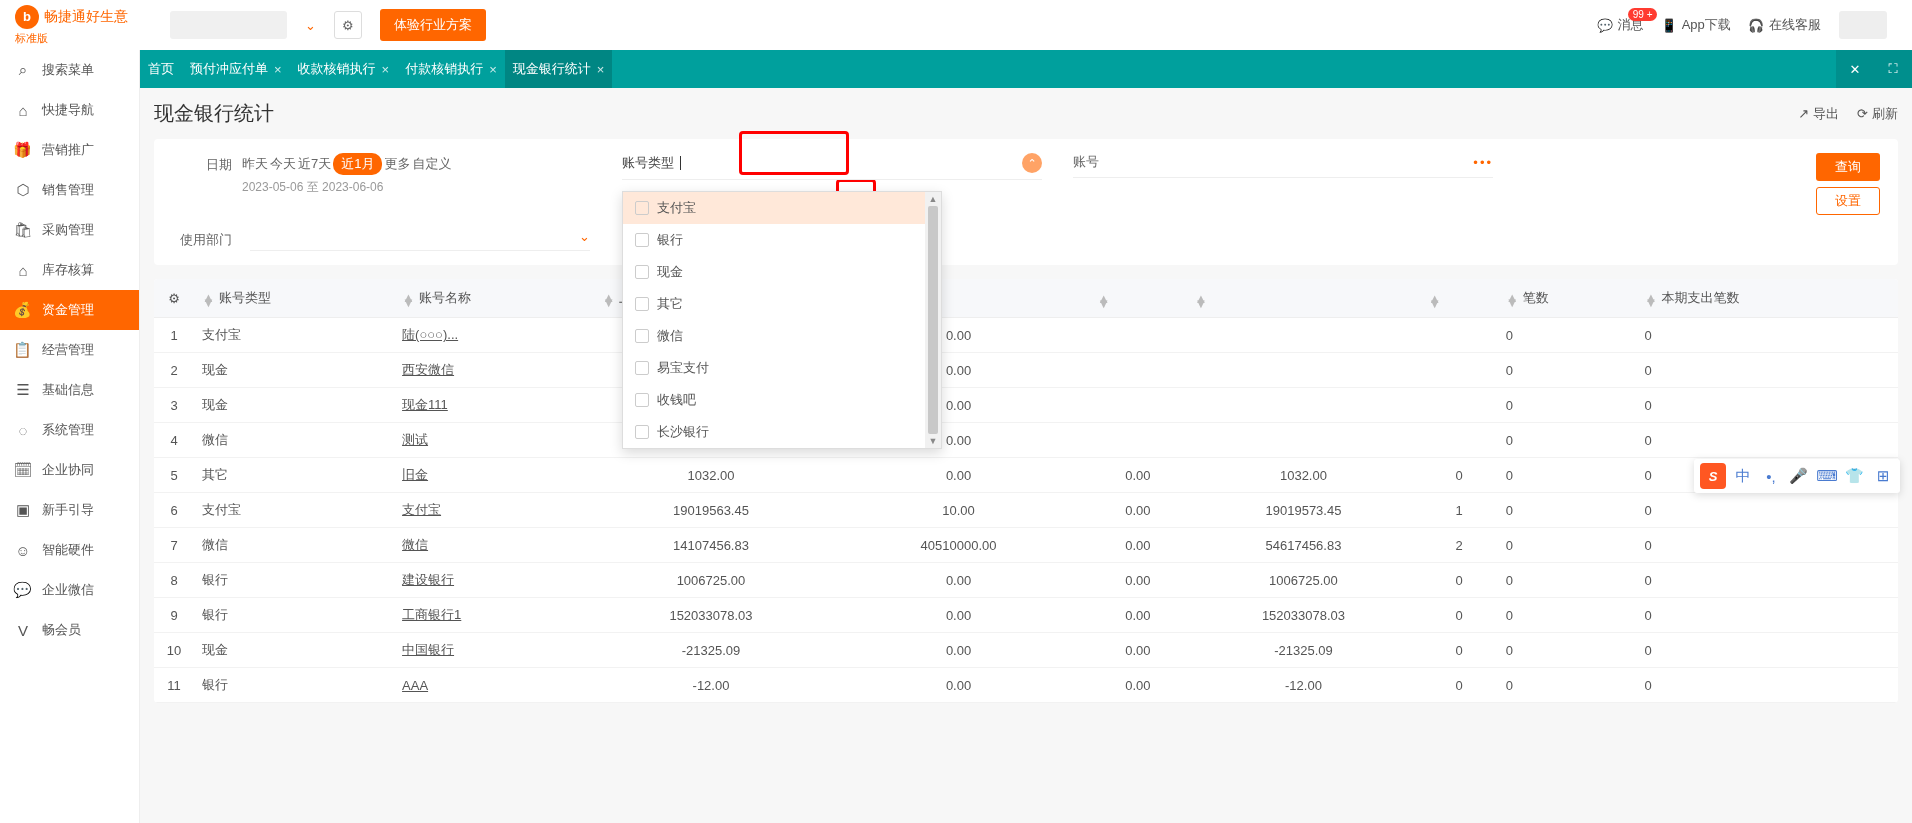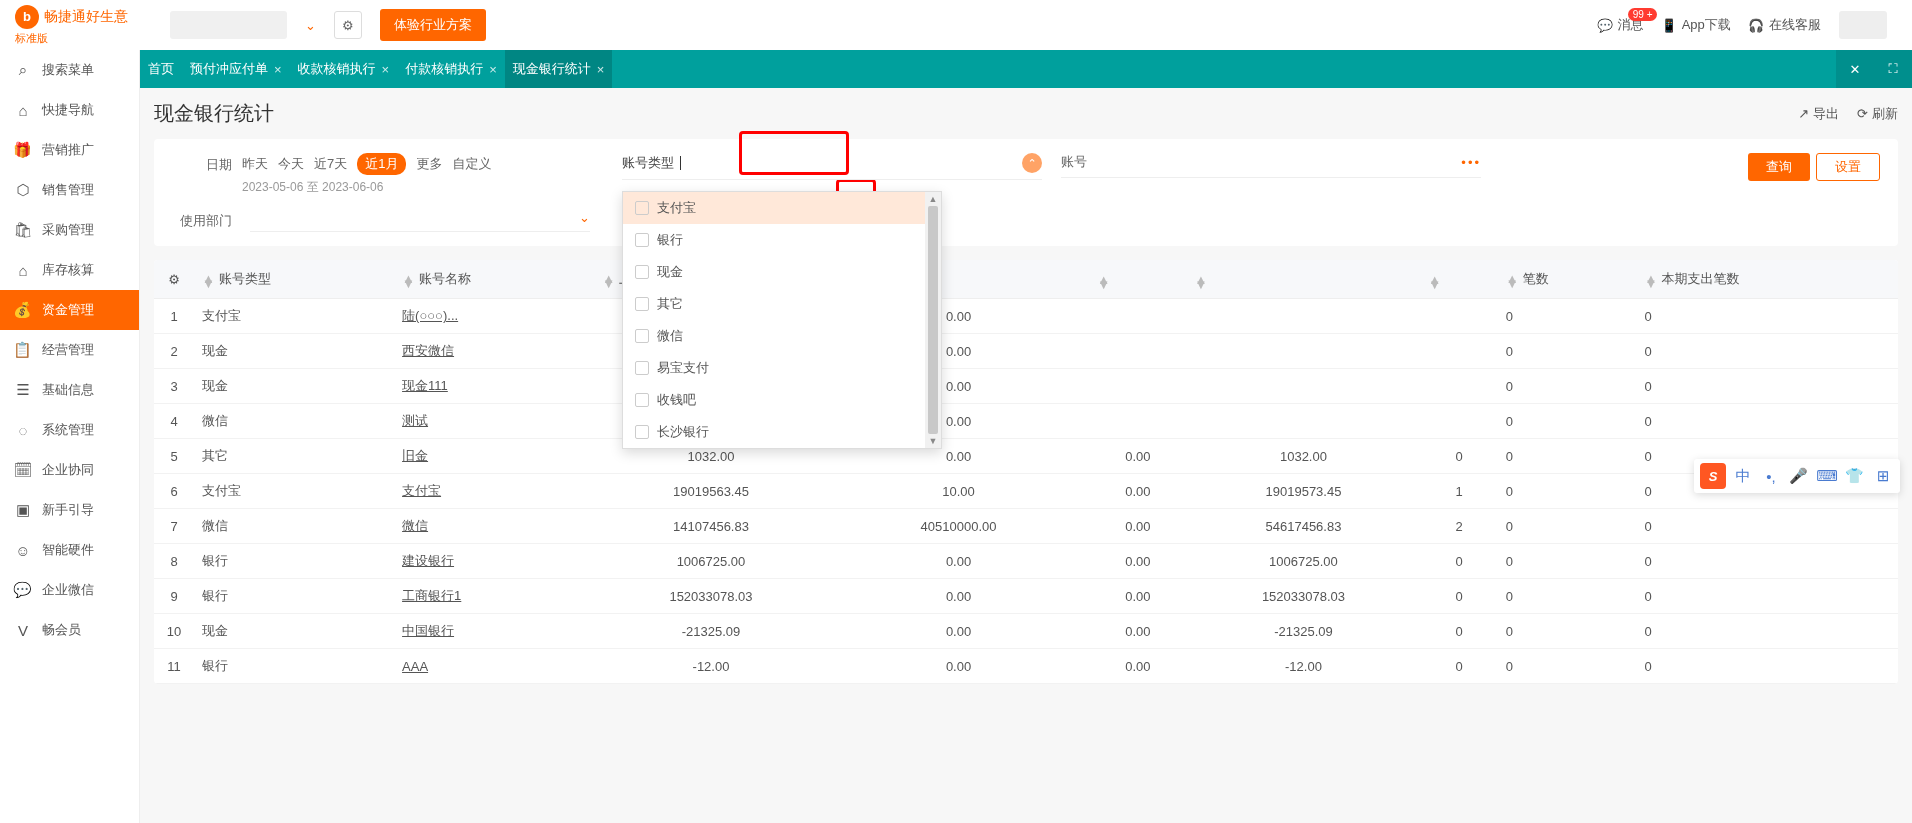--- a/index.html
+++ b/index.html
@@ -39,45 +39,45 @@
 
 .main{position:absolute;top:88px;left:140px;right:0;bottom:0;background:#f7f7f7;padding:12px 14px}
 .page-head{display:flex;align-items:center;margin-bottom:12px}
 .page-title{font-size:20px;color:#333;font-weight:500}
 .page-actions{margin-left:auto;display:flex;gap:18px;color:#555}
 .pa-item{display:flex;align-items:center;gap:4px;cursor:pointer}
 
 .filter-card{background:#fff;border-radius:4px;padding:14px 18px;position:relative}
 .filter-row{display:flex;align-items:flex-start;margin-bottom:14px}
 .filter-label{color:#666;width:60px;text-align:right;margin-right:10px;padding-top:3px}
-.date-chips{display:flex;gap:10px;align-items:center}
+.date-chips{display:flex;gap:2px;align-items:center}
 .chip{color:#666;cursor:pointer}
 .chip.active{background:#ff6600;color:#fff;padding:2px 8px;border-radius:10px}
 .date-range{color:#999;font-size:12px;margin-top:4px}
 .filter-col{width:420px}
 .filter-col.c2{margin-left:30px;position:relative}
-.filter-col.c3{margin-left:19px}
+.filter-col.c3{margin-left:31px}
 .acct-type-box{display:flex;align-items:center;border-bottom:1px solid #eee;padding-bottom:6px;position:relative}
 .acct-type-label{color:#444}
 .caret-circle{width:20px;height:20px;background:#ffa366;border-radius:50%;margin-left:auto;display:flex;align-items:center;justify-content:center;color:#fff;font-size:11px}
 .annot-red{position:absolute;border:3px solid #ff0000;border-radius:4px;pointer-events:none}
 .annot1{left:585px;top:-8px;width:110px;height:44px}
 .annot2{left:682px;top:40px;width:40px;height:232px}
 
 .dropdown{position:absolute;top:38px;left:0;width:320px;background:#fff;border:1px solid #ddd;box-shadow:0 4px 12px rgba(0,0,0,.15);z-index:10}
 .dd-item{display:flex;align-items:center;gap:8px;padding:7px 12px;color:#555}
 .dd-item.hover{background:#ffe8d9}
 .dd-check{width:14px;height:14px;border:1px solid #ccc;border-radius:2px}
 .dd-scroll{position:absolute;right:0;top:0;bottom:0;width:16px;background:#f1f1f1;display:flex;flex-direction:column;align-items:center;padding:2px 0}
 .dd-scroll-thumb{width:10px;flex:1;background:#c8c8c8;margin:2px 0;border-radius:2px}
 
 .acct-field{display:flex;align-items:center;border-bottom:1px solid #eee;padding-bottom:6px}
 .acct-label{color:#666;margin-right:10px}
 .dots{margin-left:auto;color:#ff6600;letter-spacing:2px}
-.query-buttons{margin-left:auto;display:flex;flex-direction:row;gap:6px}
+.query-buttons{margin-left:auto;display:flex;flex-direction:column;gap:6px}
 .btn-query{background:#ff6600;color:#fff;padding:5px 18px;border-radius:3px;text-align:center}
 .btn-set{border:1px solid #ff6600;color:#ff6600;padding:4px 18px;border-radius:3px;text-align:center}
 
 .dept-row{display:flex;align-items:center;margin-top:4px}
 .dept-label{color:#666;width:60px;text-align:right;margin-right:18px}
 .dept-field{width:340px;border-bottom:1px solid #eee;padding-bottom:6px;display:flex}
 .dept-chevron{margin-left:auto;color:#ff6600}
 
 
 .table-wrap{background:#fff;margin-top:14px;border-radius:4px;overflow:hidden}

